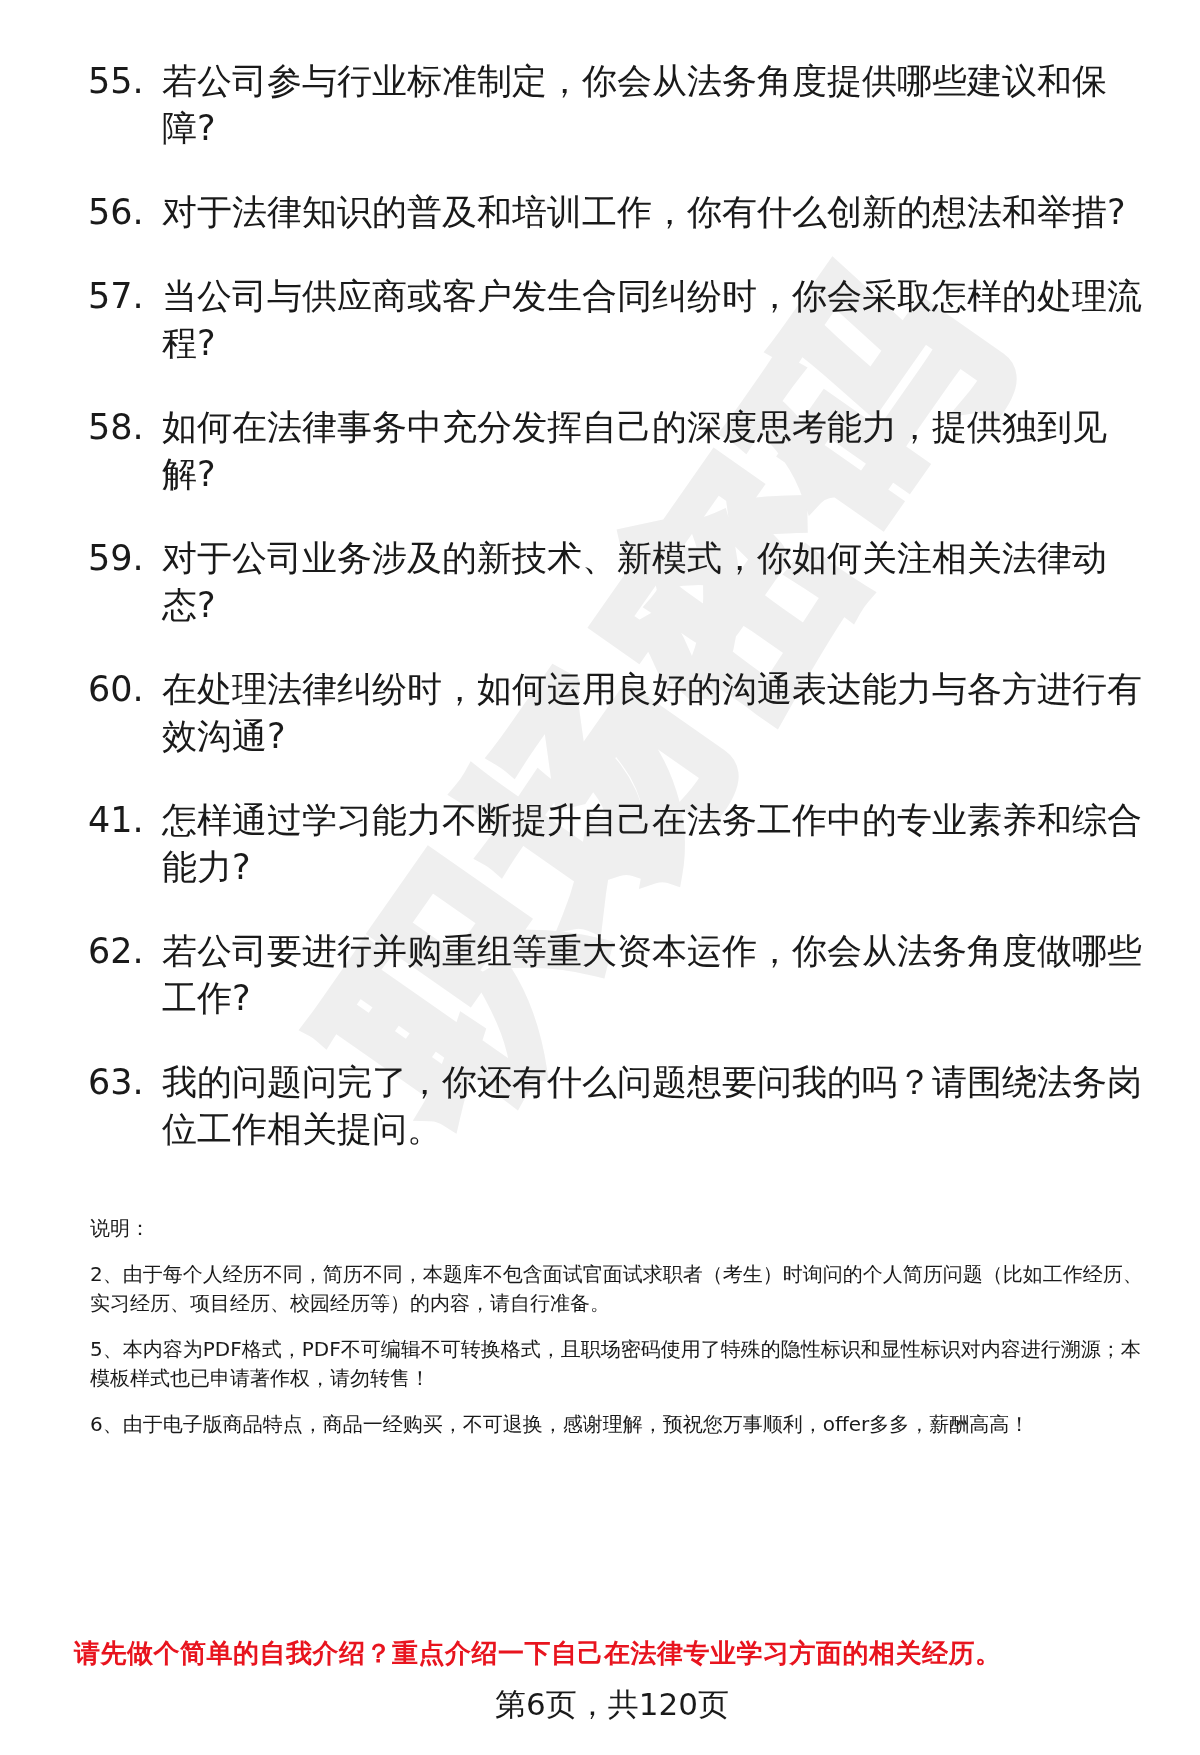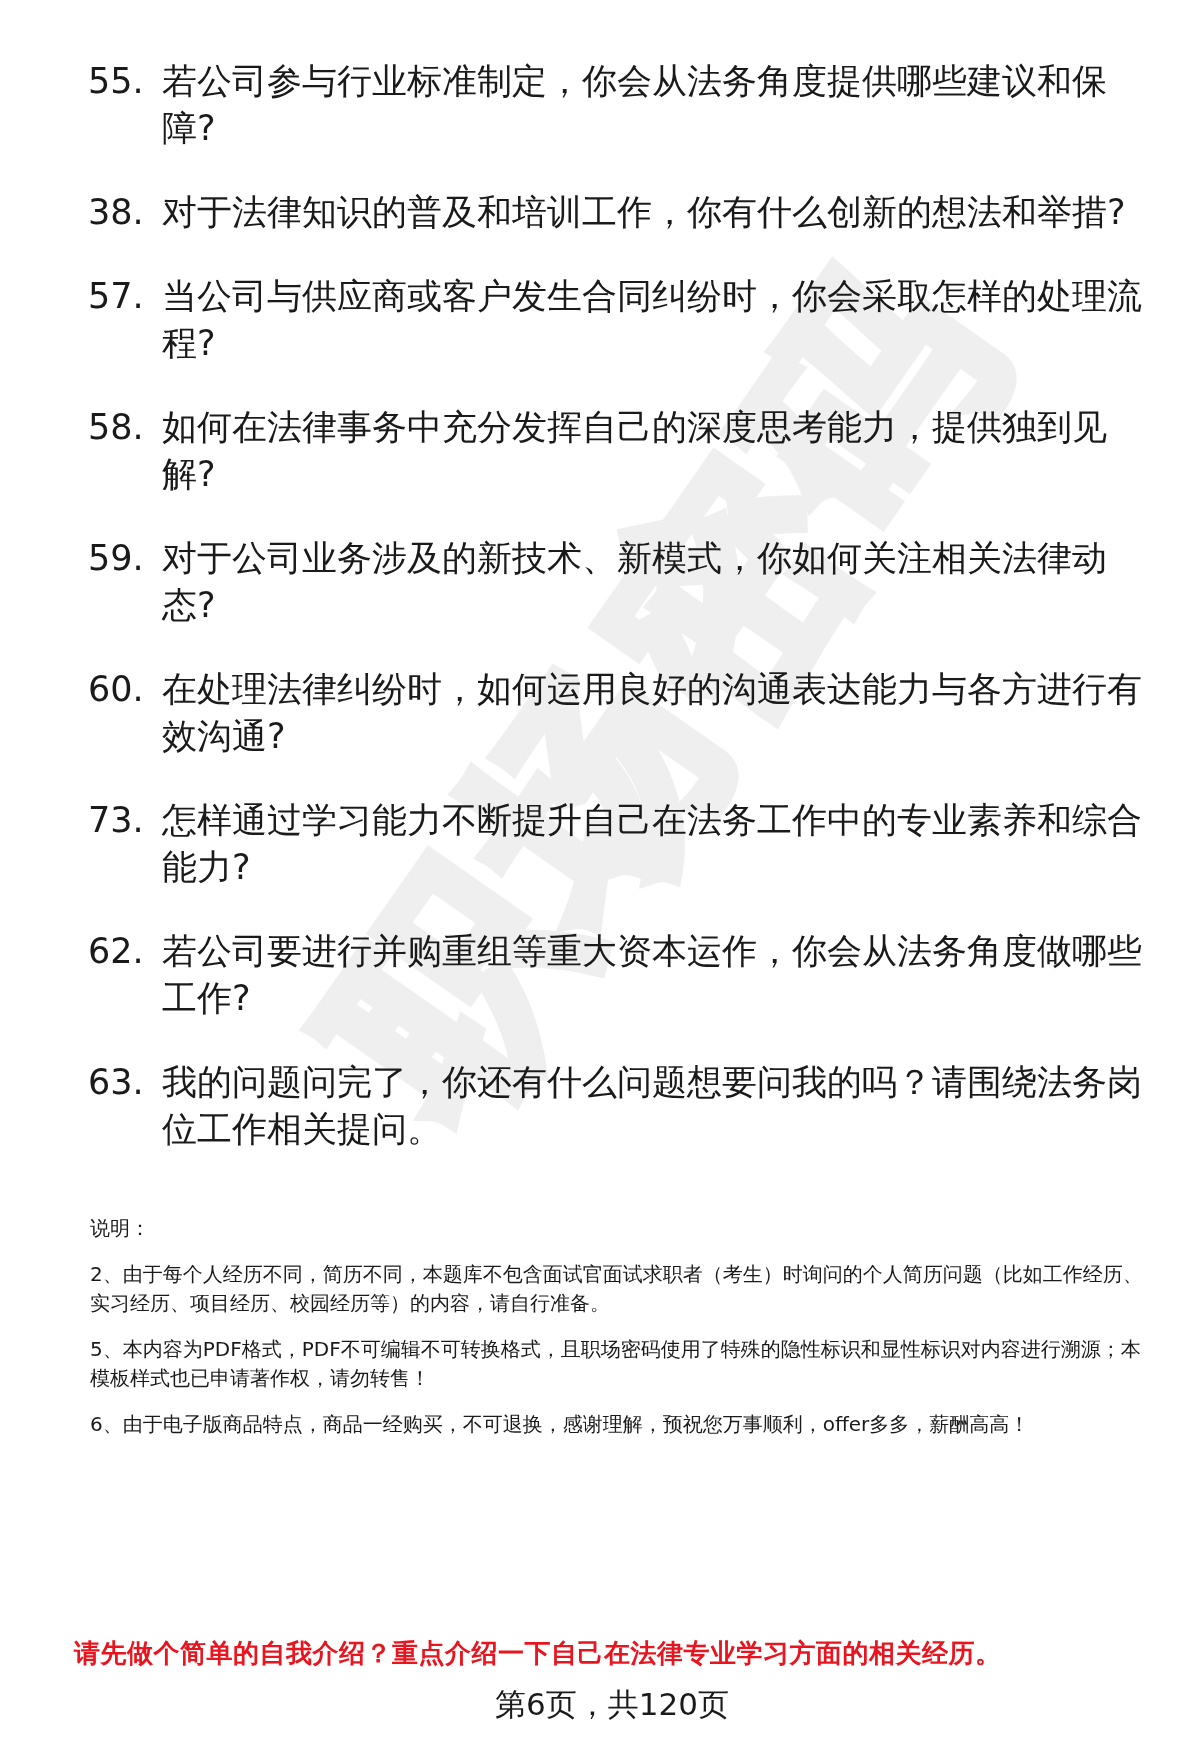--- a/index.html
+++ b/index.html
@@ -92,41 +92,41 @@
 <body>
 
 <div class="watermark">职场密码</div>
 
 <div class="questions">
   <div class="q">
     <span class="num">55.</span>
     <span class="text">若公司参与行业标准制定，你会从法务角度提供哪些建议和保障?</span>
   </div>
   <div class="q">
-    <span class="num">38.</span>
+    <span class="num">56.</span>
     <span class="text">对于法律知识的普及和培训工作，你有什么创新的想法和举措?</span>
   </div>
   <div class="q">
     <span class="num">57.</span>
     <span class="text">当公司与供应商或客户发生合同纠纷时，你会采取怎样的处理流程?</span>
   </div>
   <div class="q">
     <span class="num">58.</span>
     <span class="text">如何在法律事务中充分发挥自己的深度思考能力，提供独到见解?</span>
   </div>
   <div class="q">
     <span class="num">59.</span>
     <span class="text">对于公司业务涉及的新技术、新模式，你如何关注相关法律动态?</span>
   </div>
   <div class="q">
     <span class="num">60.</span>
     <span class="text">在处理法律纠纷时，如何运用良好的沟通表达能力与各方进行有效沟通?</span>
   </div>
   <div class="q">
-    <span class="num">73.</span>
+    <span class="num">41.</span>
     <span class="text">怎样通过学习能力不断提升自己在法务工作中的专业素养和综合能力?</span>
   </div>
   <div class="q">
     <span class="num">62.</span>
     <span class="text">若公司要进行并购重组等重大资本运作，你会从法务角度做哪些工作?</span>
   </div>
   <div class="q">
     <span class="num">63.</span>
     <span class="text">我的问题问完了，你还有什么问题想要问我的吗？请围绕法务岗位工作相关提问。</span>
   </div>

